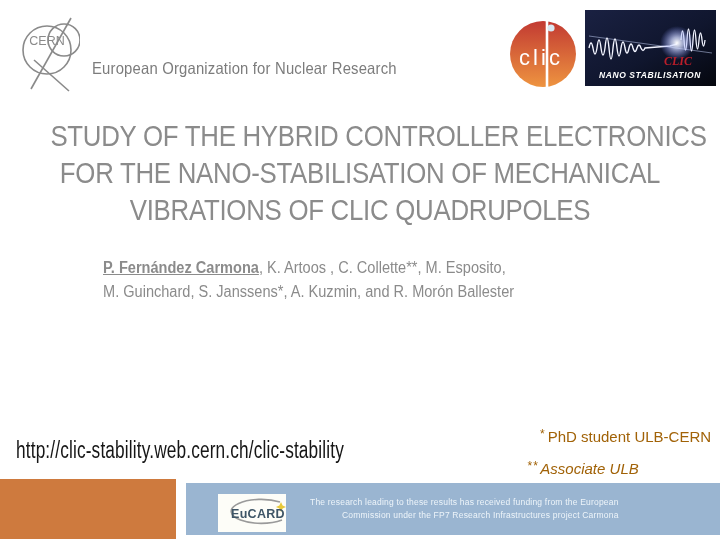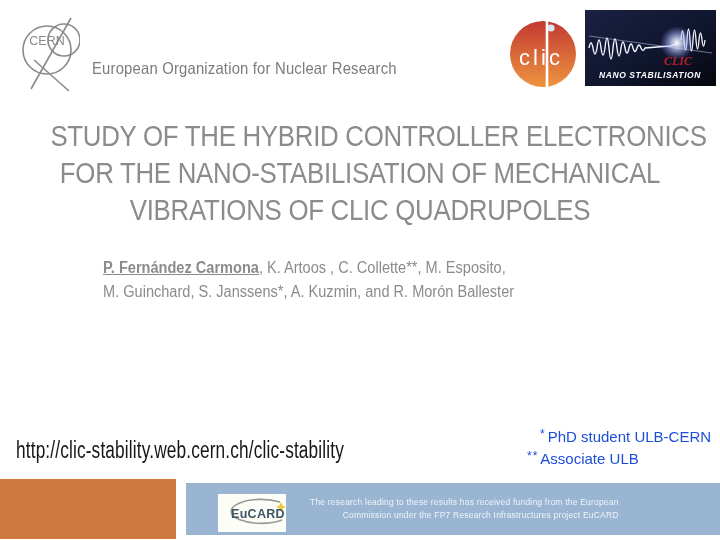--- a/index.html
+++ b/index.html
@@ -27,23 +27,23 @@
     position:absolute;left:103px;top:249px;color:#8b8b8b;font-size:16px;line-height:24px;
     transform:scaleX(0.91);transform-origin:left top;white-space:nowrap;
   }
   .lead-author{font-weight:bold;text-decoration:underline;}
   
   .project-url{
     position:absolute;left:16px;top:430px;color:#161616;font-size:23px;white-space:nowrap;
     transform:scaleX(0.75);transform-origin:left top;letter-spacing:0.2px;
   }
   
-  .footnote{position:absolute;color:#1d4ed8;font-size:15px;white-space:nowrap;}
+  .footnote{position:absolute;color:#a16207;font-size:15px;white-space:nowrap;}
   .fn-phd{left:540px;top:420px;}
-  .fn-assoc{left:527px;top:442px;}
+  .fn-assoc{left:527px;top:452px;font-style:italic;}
   .fn-marker{font-size:12px;vertical-align:4px;letter-spacing:1px;margin-right:2px;}
   
   .bar-orange{position:absolute;left:0;top:472px;width:176px;height:60px;background:#ce7a3e;}
   .footer-bar{position:absolute;left:186px;top:476px;width:534px;height:52px;background:#9ab5d1;}
   .eucard-box{position:absolute;left:32px;top:11px;width:68px;height:38px;background:#fdfdf8;}
   .funding{
     position:absolute;left:124px;top:13px;color:#eef5fa;font-size:8.5px;line-height:13px;
     letter-spacing:0.2px;white-space:nowrap;text-align:right;
   }
 </style>
@@ -128,17 +128,17 @@
   <div class="footer-bar">
     <div class="eucard-box">
       <svg width="76" height="38" viewBox="0 0 76 38">
         <path d="M62,8 A30 12 0 1 0 64,26" fill="none" stroke="#9a9a9a" stroke-width="1.6"></path>
         <path d="M63,8 l1.6,3.4 3.4,1.6 -3.4,1.6 -1.6,3.4 -1.6,-3.4 -3.4,-1.6 3.4,-1.6 z" fill="#e8c93a"></path>
         <text x="40" y="24" text-anchor="middle" font-size="12.5" font-weight="bold" fill="#3e5566" font-family="Liberation Sans, sans-serif" letter-spacing="0.3">EuCARD</text>
       </svg>
     </div>
     <div class="funding">
       <div>The research leading to these results has received funding from the European</div>
-      <div>Commission under the FP7  Research Infrastructures project EuCARD</div>
+      <div>Commission under the FP7  Research Infrastructures project Carmona</div>
     </div>
   </div>
 
 </div>
 
 </body></html>

